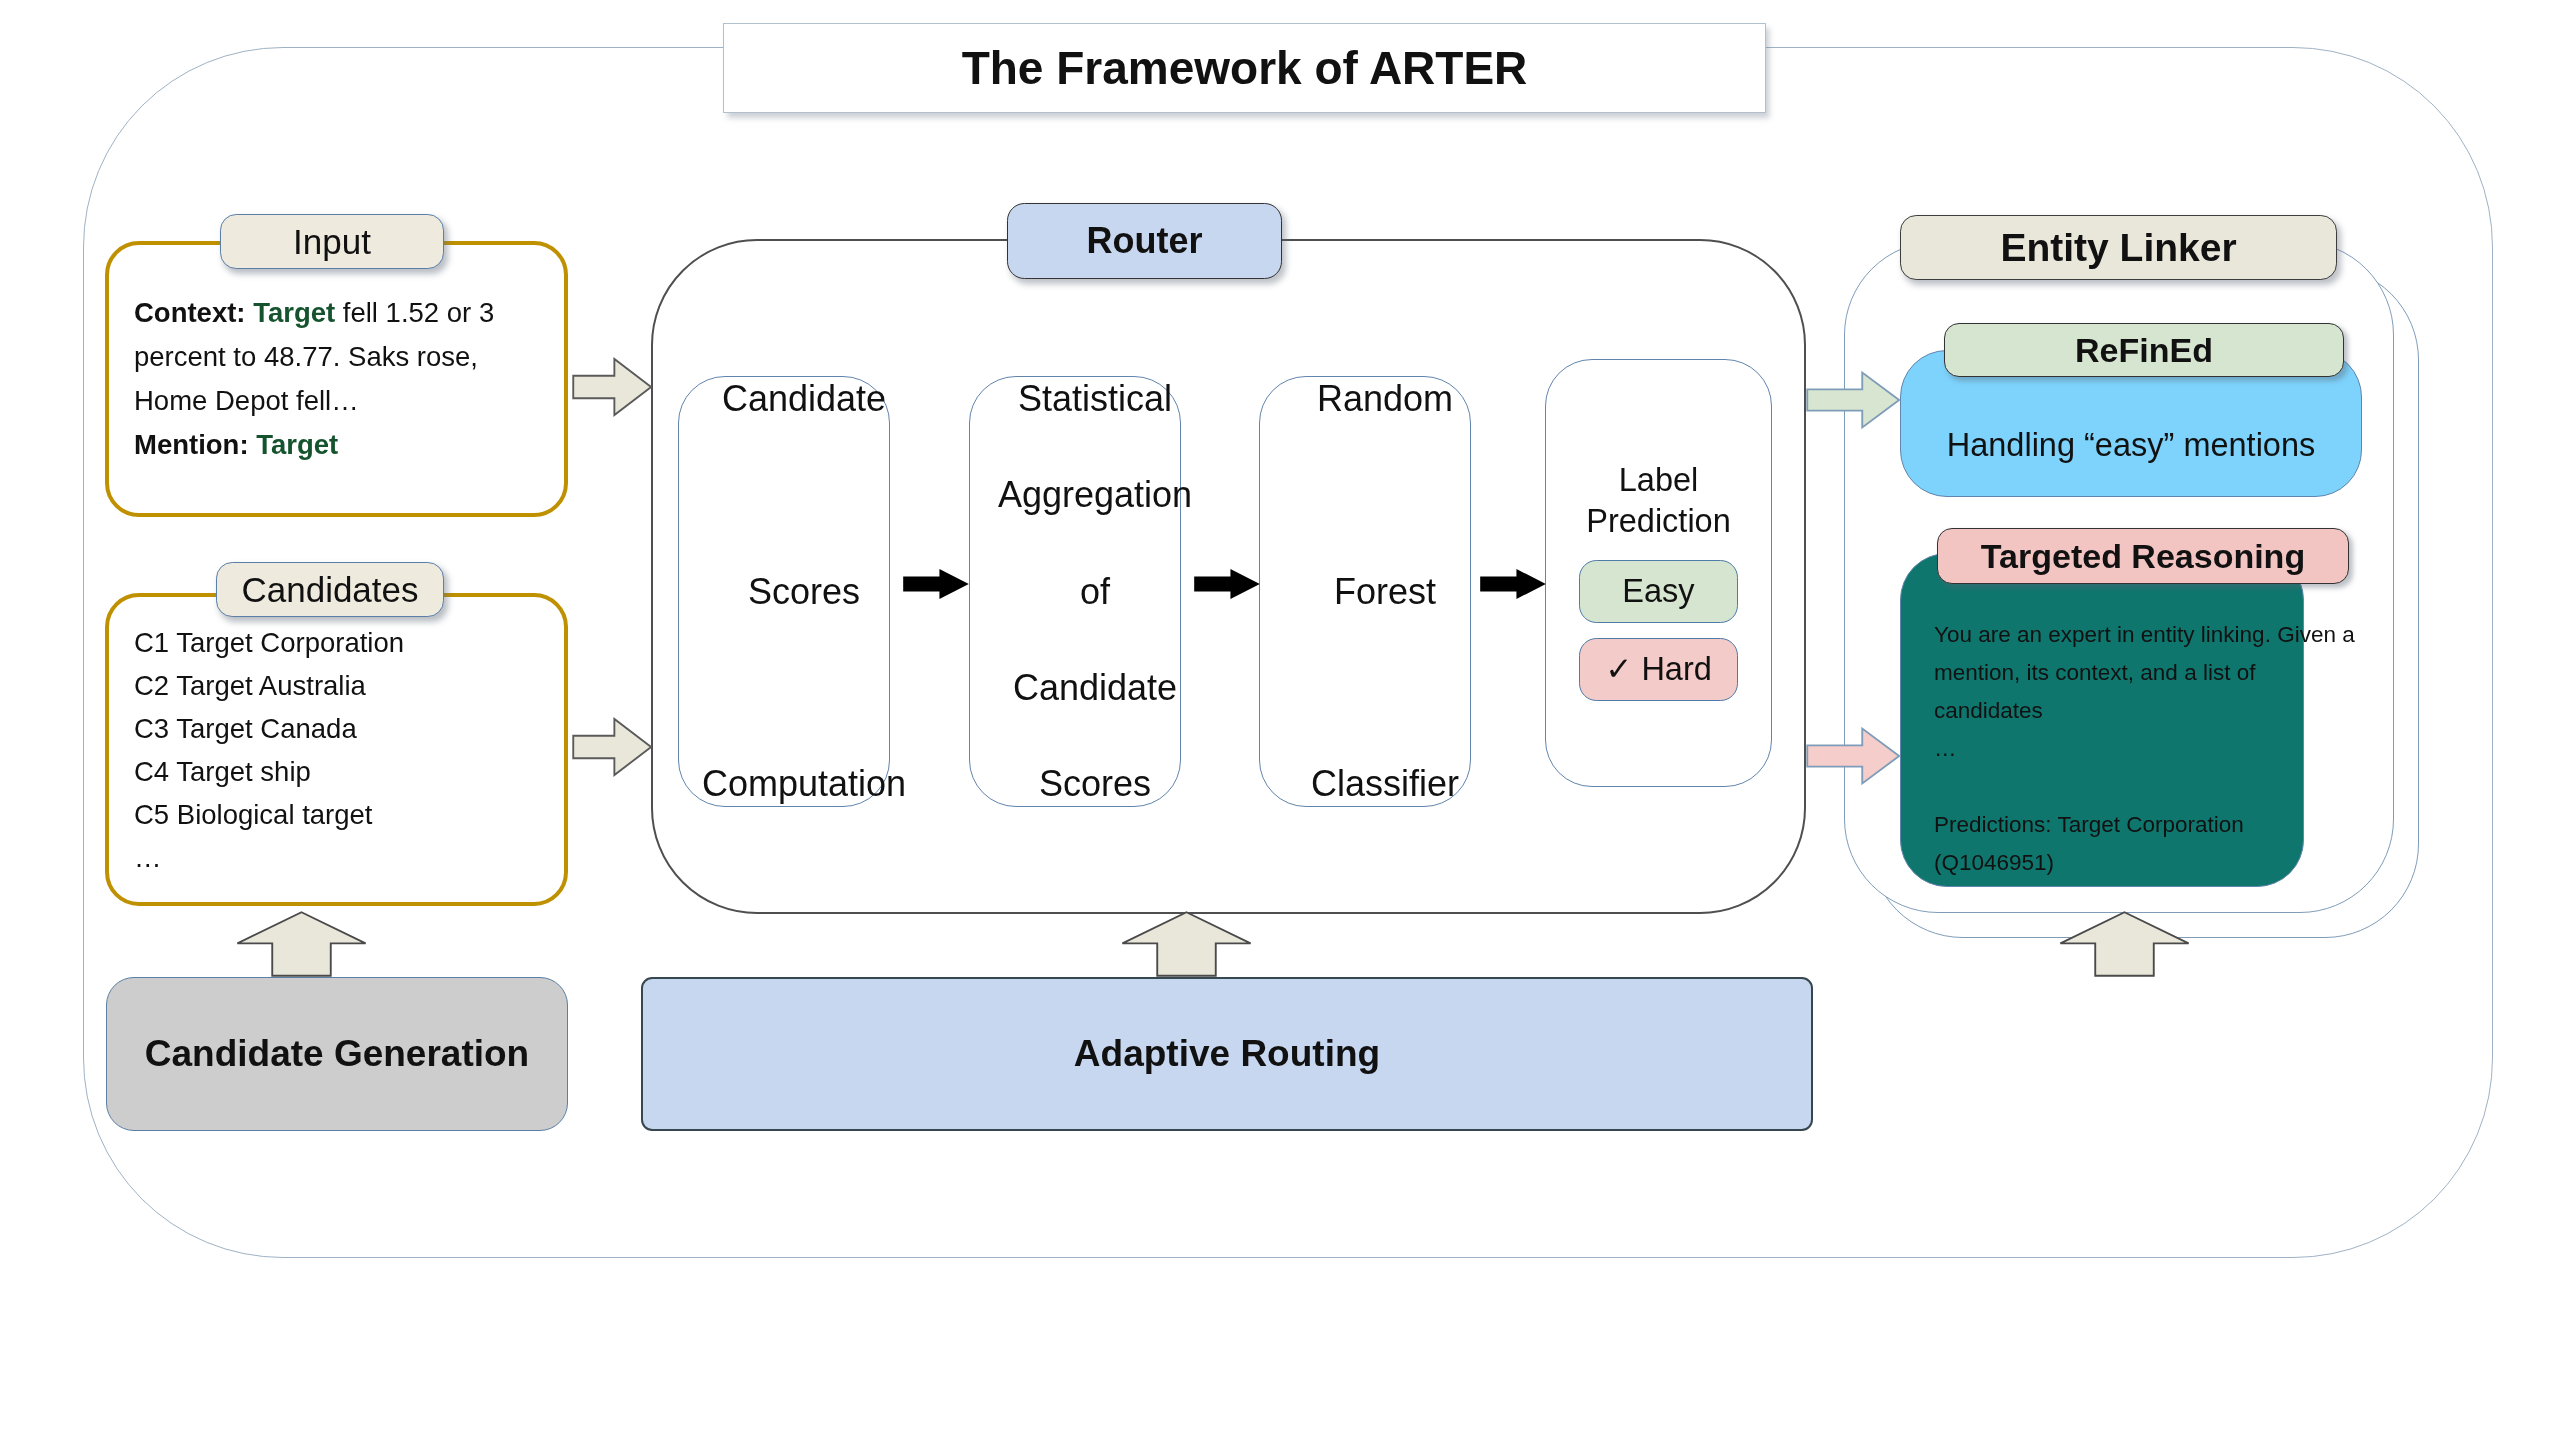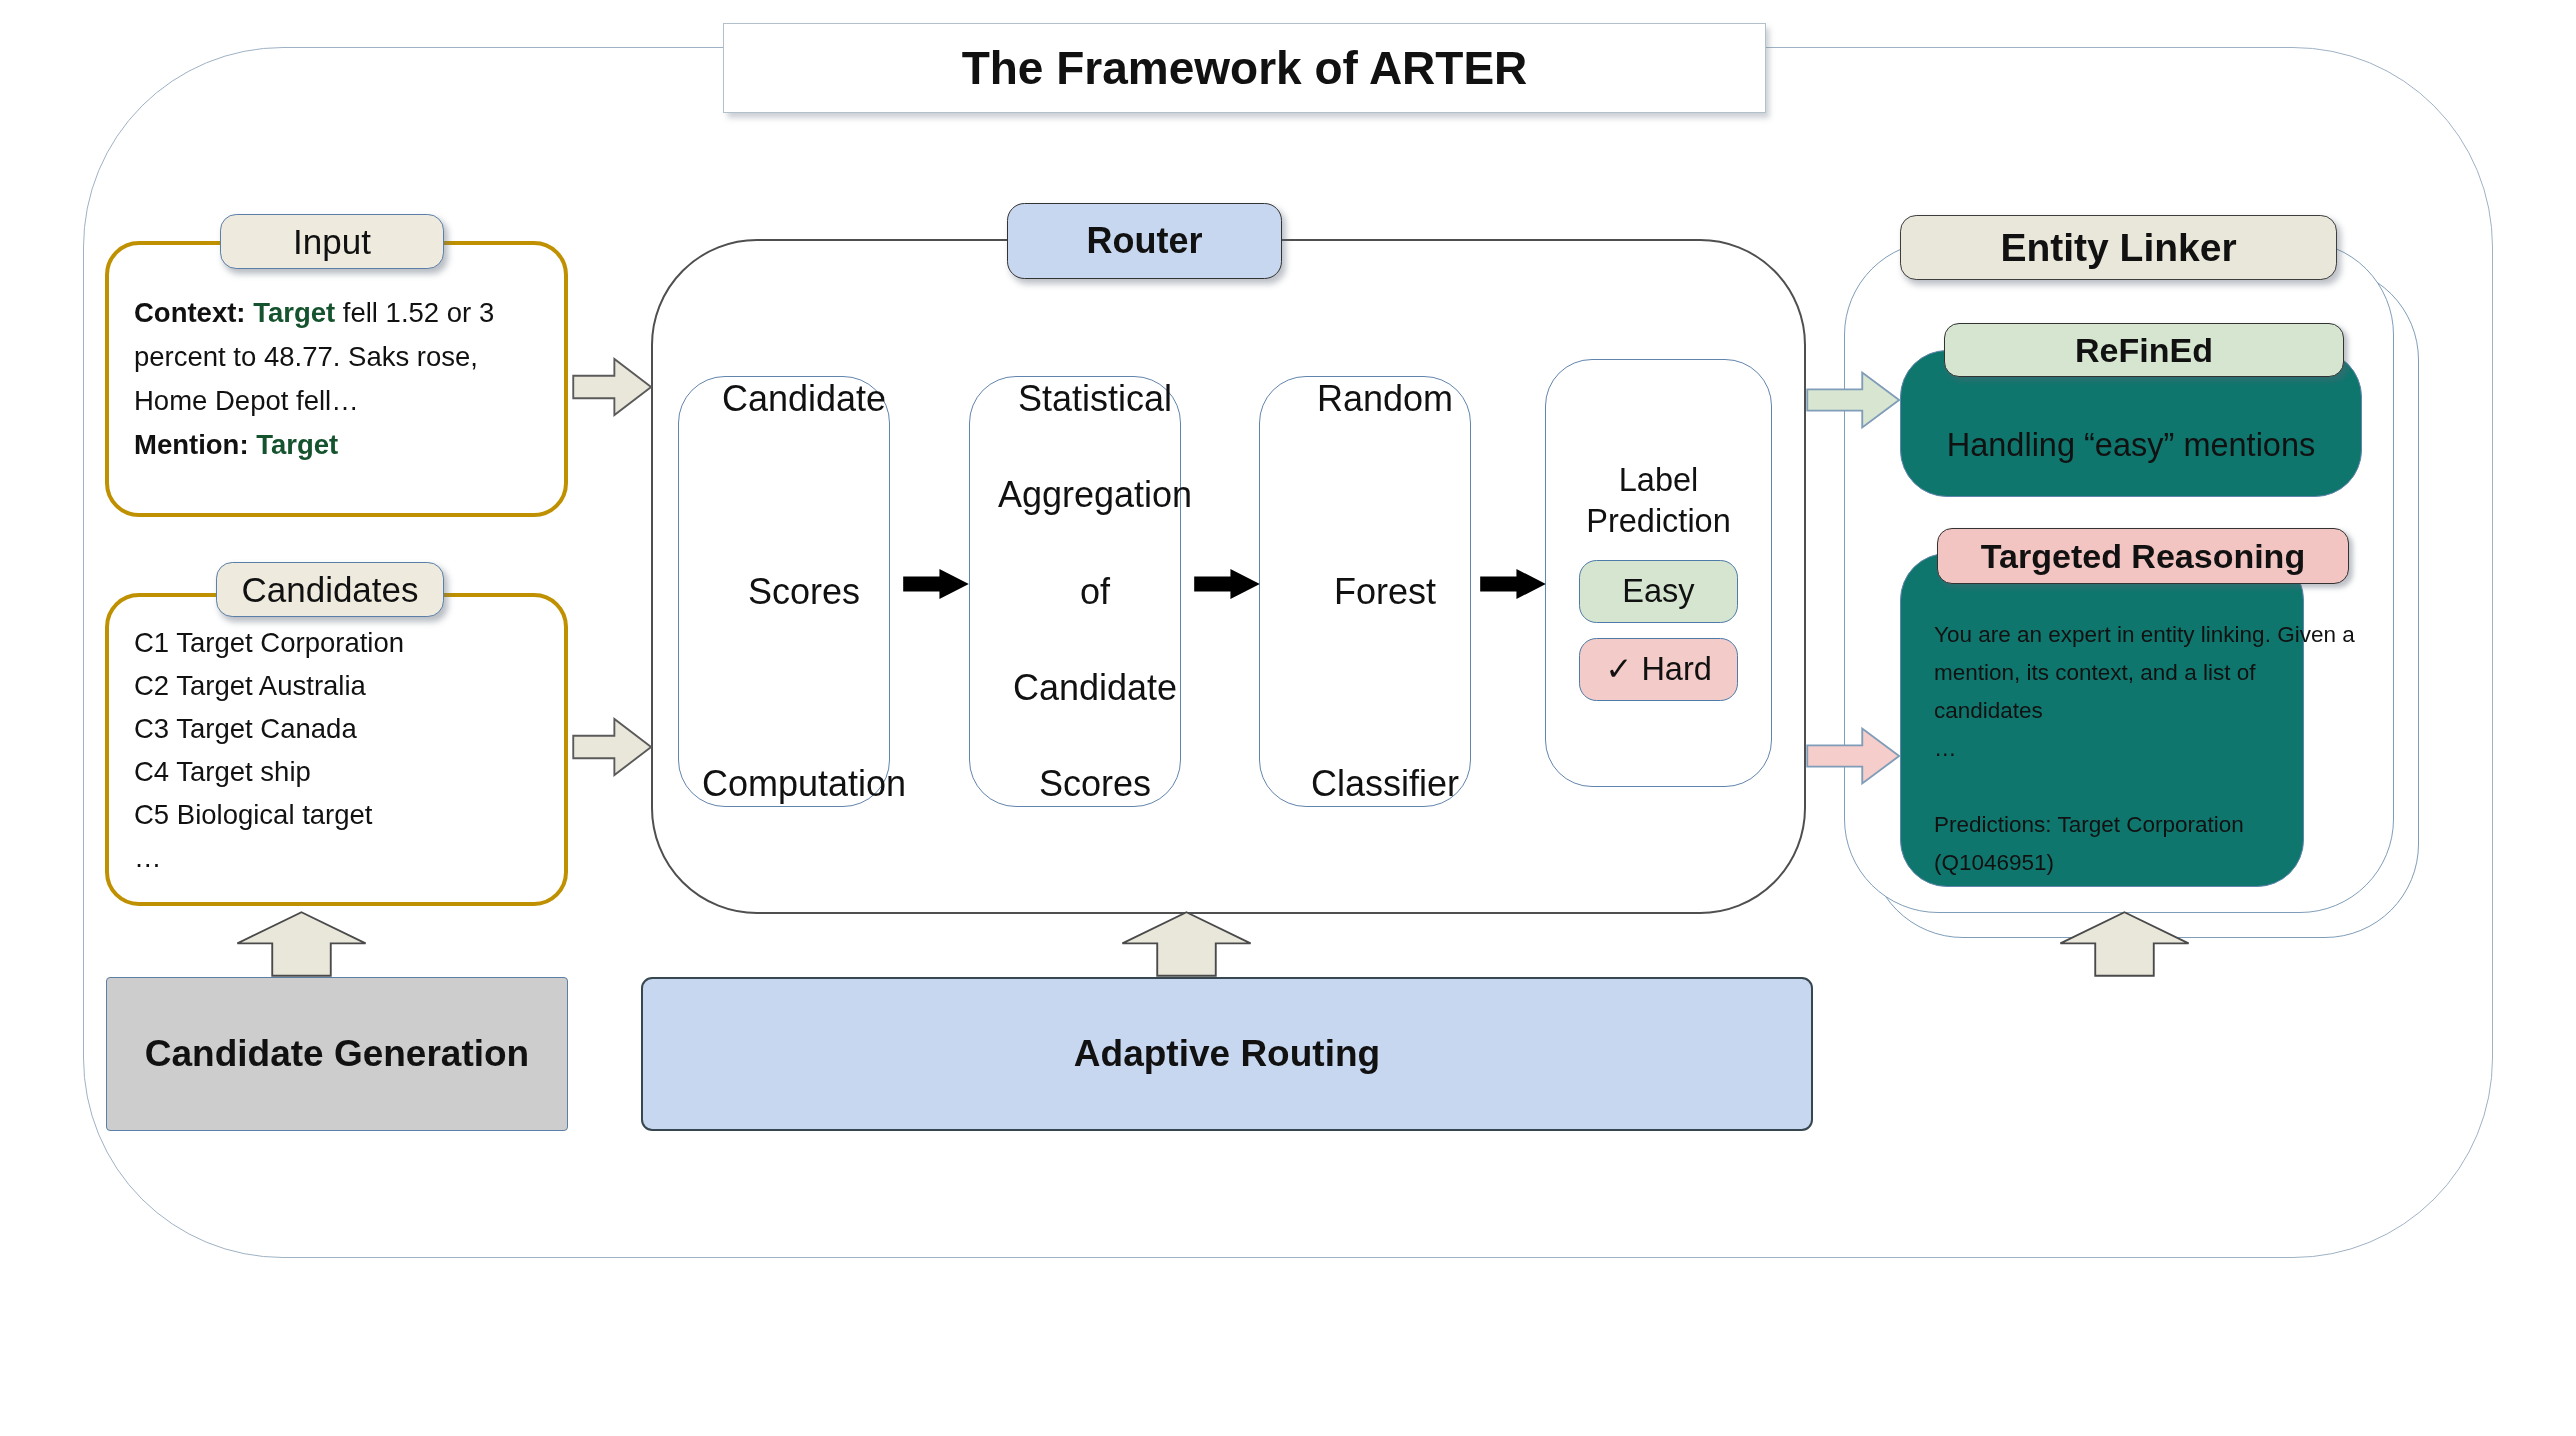--- a/index.html
+++ b/index.html
@@ -40,30 +40,30 @@
   .easy{background:#d5e5d0;margin-top:17.5px;}
   .hard{background:#f3cbc8;margin-top:15px;}
 
   
   .el-back{left:1869px;top:266px;width:550px;height:672px;border:1.9px solid #7f9db9;border-radius:94px;background:#fff;z-index:2;}
   .el-front{left:1844px;top:241px;width:550px;height:672px;border:1.9px solid #7f9db9;border-radius:94px;background:#fff;z-index:3;}
   .el-label{left:1900px;top:215px;width:437px;height:65px;background:#e9e7da;border:1.9px solid #3d3d3d;border-radius:16.2px;
             font-size:39px;font-weight:bold;z-index:8;box-shadow:3.7px 4.4px 6.2px rgba(90,100,115,.4);}
   .refined-label{left:1944px;top:323px;width:400px;height:54px;background:#d5e5d0;border:1.9px solid #333;border-radius:15px;
                  font-size:34px;font-weight:bold;z-index:8;box-shadow:3.1px 3.7px 5.6px rgba(90,100,115,.4);}
-  .easybox{left:1900px;top:350px;width:462px;height:147px;border:1.9px solid #6285ad;border-radius:47px;background:#0f766e;z-index:4;
+  .easybox{left:1900px;top:350px;width:462px;height:147px;border:1.9px solid #6285ad;border-radius:47px;background:#7dd3fc;z-index:4;
            display:flex;align-items:center;justify-content:center;padding-top:44px;font-size:32.5px;}
   .targeted-label{left:1937px;top:528px;width:412px;height:56px;background:#f2c5c3;border:1.9px solid #333;border-radius:15px;
                   font-size:34px;font-weight:bold;z-index:8;box-shadow:3.1px 3.7px 5.6px rgba(90,100,115,.4);}
   .promptbox{left:1900px;top:553px;width:404px;height:334px;border:1.9px solid #6285ad;border-radius:47px;background:#0f766e;z-index:4;
              padding:62px 0 0 33px;font-size:22.5px;line-height:38px;white-space:nowrap;}
 
   
   .botbox{top:977px;height:154px;font-size:37px;font-weight:bold;z-index:4;}
-  .cg{left:106px;width:462px;background:#cdcdcd;border:1.9px solid #5b7fa6;border-radius:4px;}
+  .cg{left:106px;width:462px;background:#cdcdcd;border:1.9px solid #5b7fa6;border-radius:28px;}
   .ar{left:641px;width:1172px;background:#c8d7f0;border:2.5px solid #37474f;border-radius:11.2px;}
   .elk{left:1884px;width:481px;background:#e9e7da;border:2.5px solid #3d3d3d;border-radius:37px;}
 
   
   .arr{z-index:9;}
   .b{font-weight:bold;}
   .r{color:#14532d;}
 </style>
 </head>
 <body>

